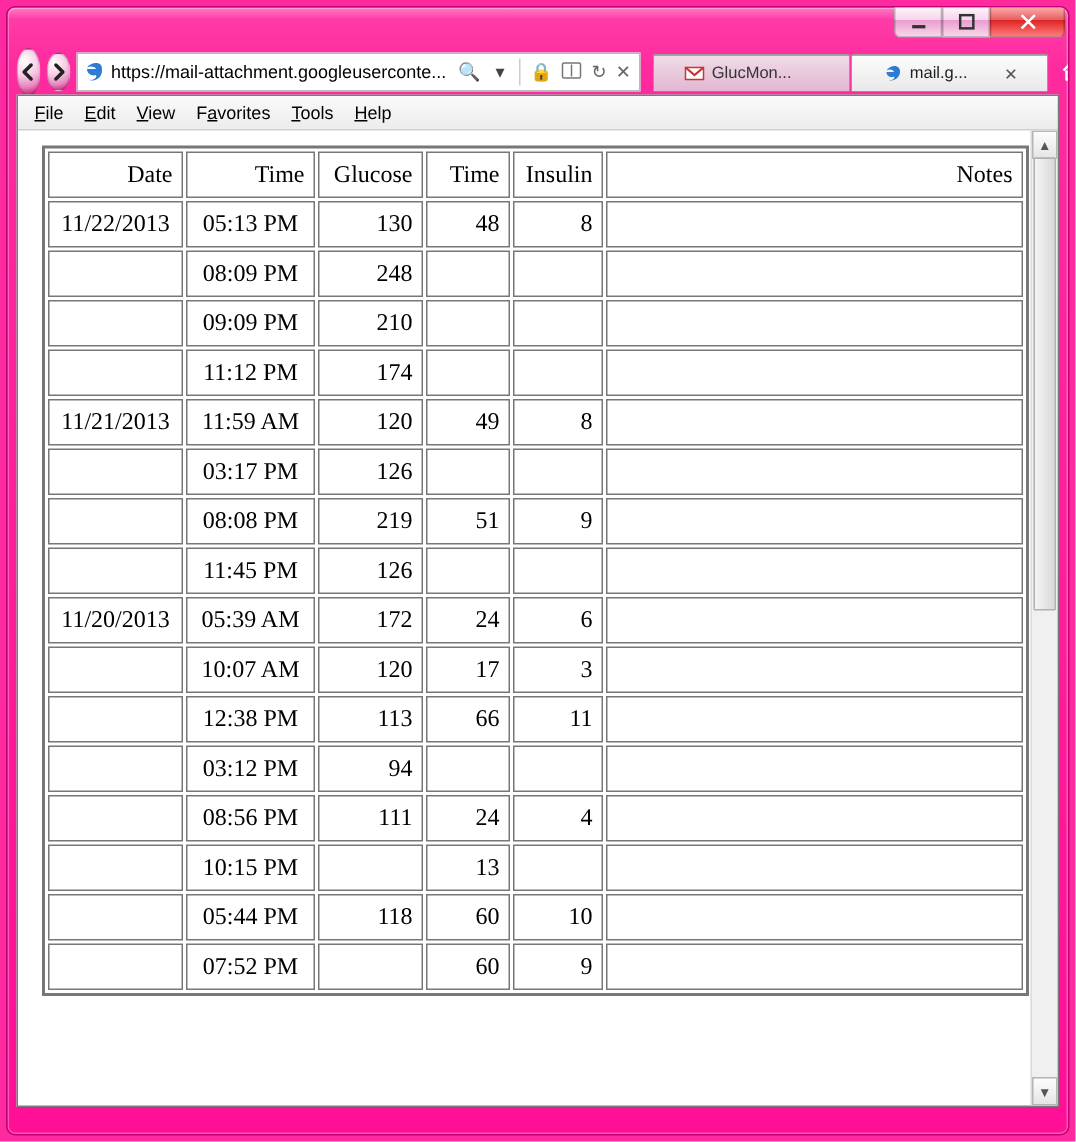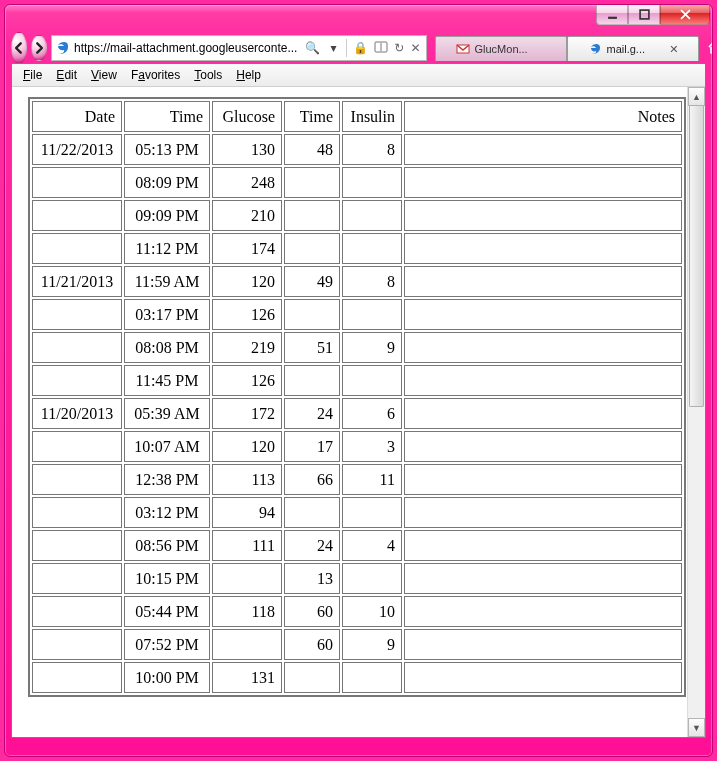--- a/index.html
+++ b/index.html
@@ -301,28 +301,20 @@
                 <td class="l"></td>
               </tr>
               <tr>
                 <td class="l"></td>
                 <td class="l">07:52 PM</td>
                 <td class="r"></td>
                 <td class="r">60</td>
                 <td class="r">9</td>
                 <td class="l"></td>
               </tr>
-              <tr>
-                <td class="l"></td>
-                <td class="l">10:00 PM</td>
-                <td class="r">131</td>
-                <td class="r"></td>
-                <td class="r"></td>
-                <td class="l"></td>
-              </tr>
             </tbody>
         </table>
       </div>
       <div class="scrollbar">
         <div class="sbtn up">▲</div>
         <div class="thumb"></div>
         <div class="sbtn dn">▼</div>
       </div>
     </div>
   </div>

